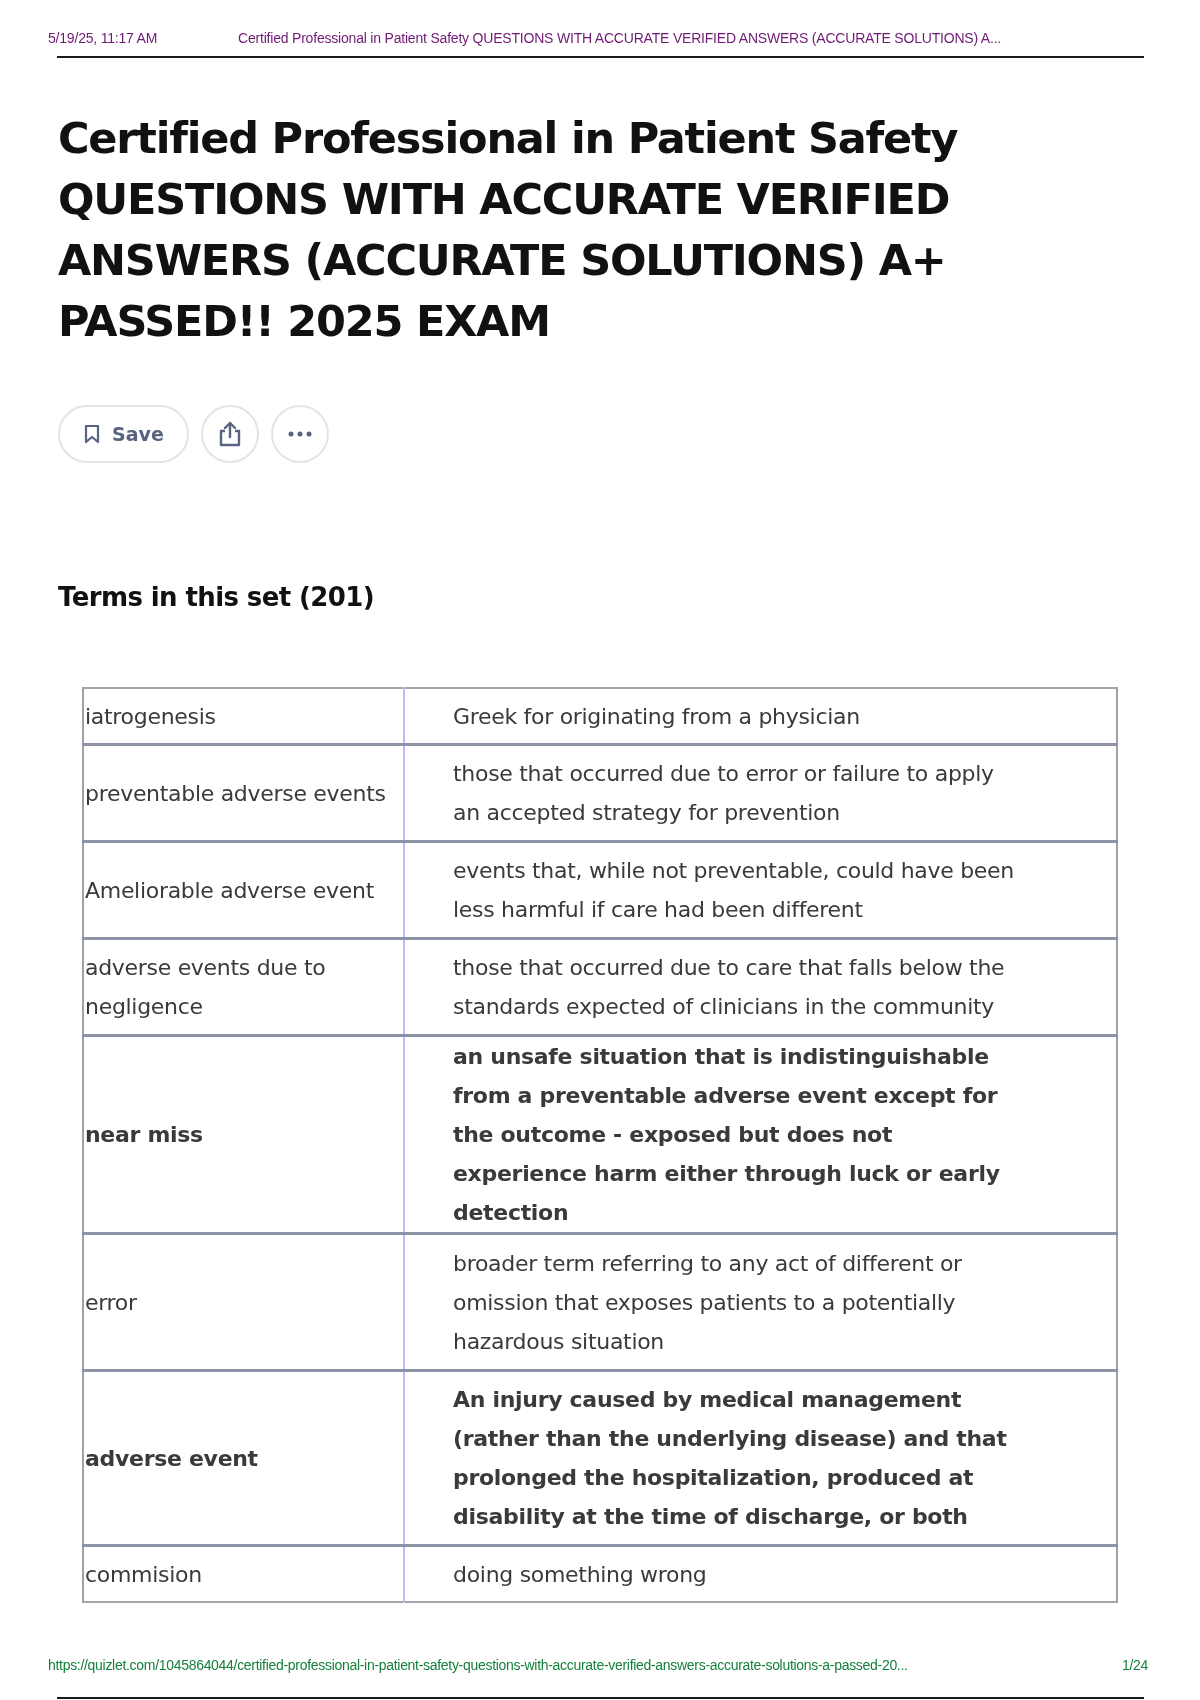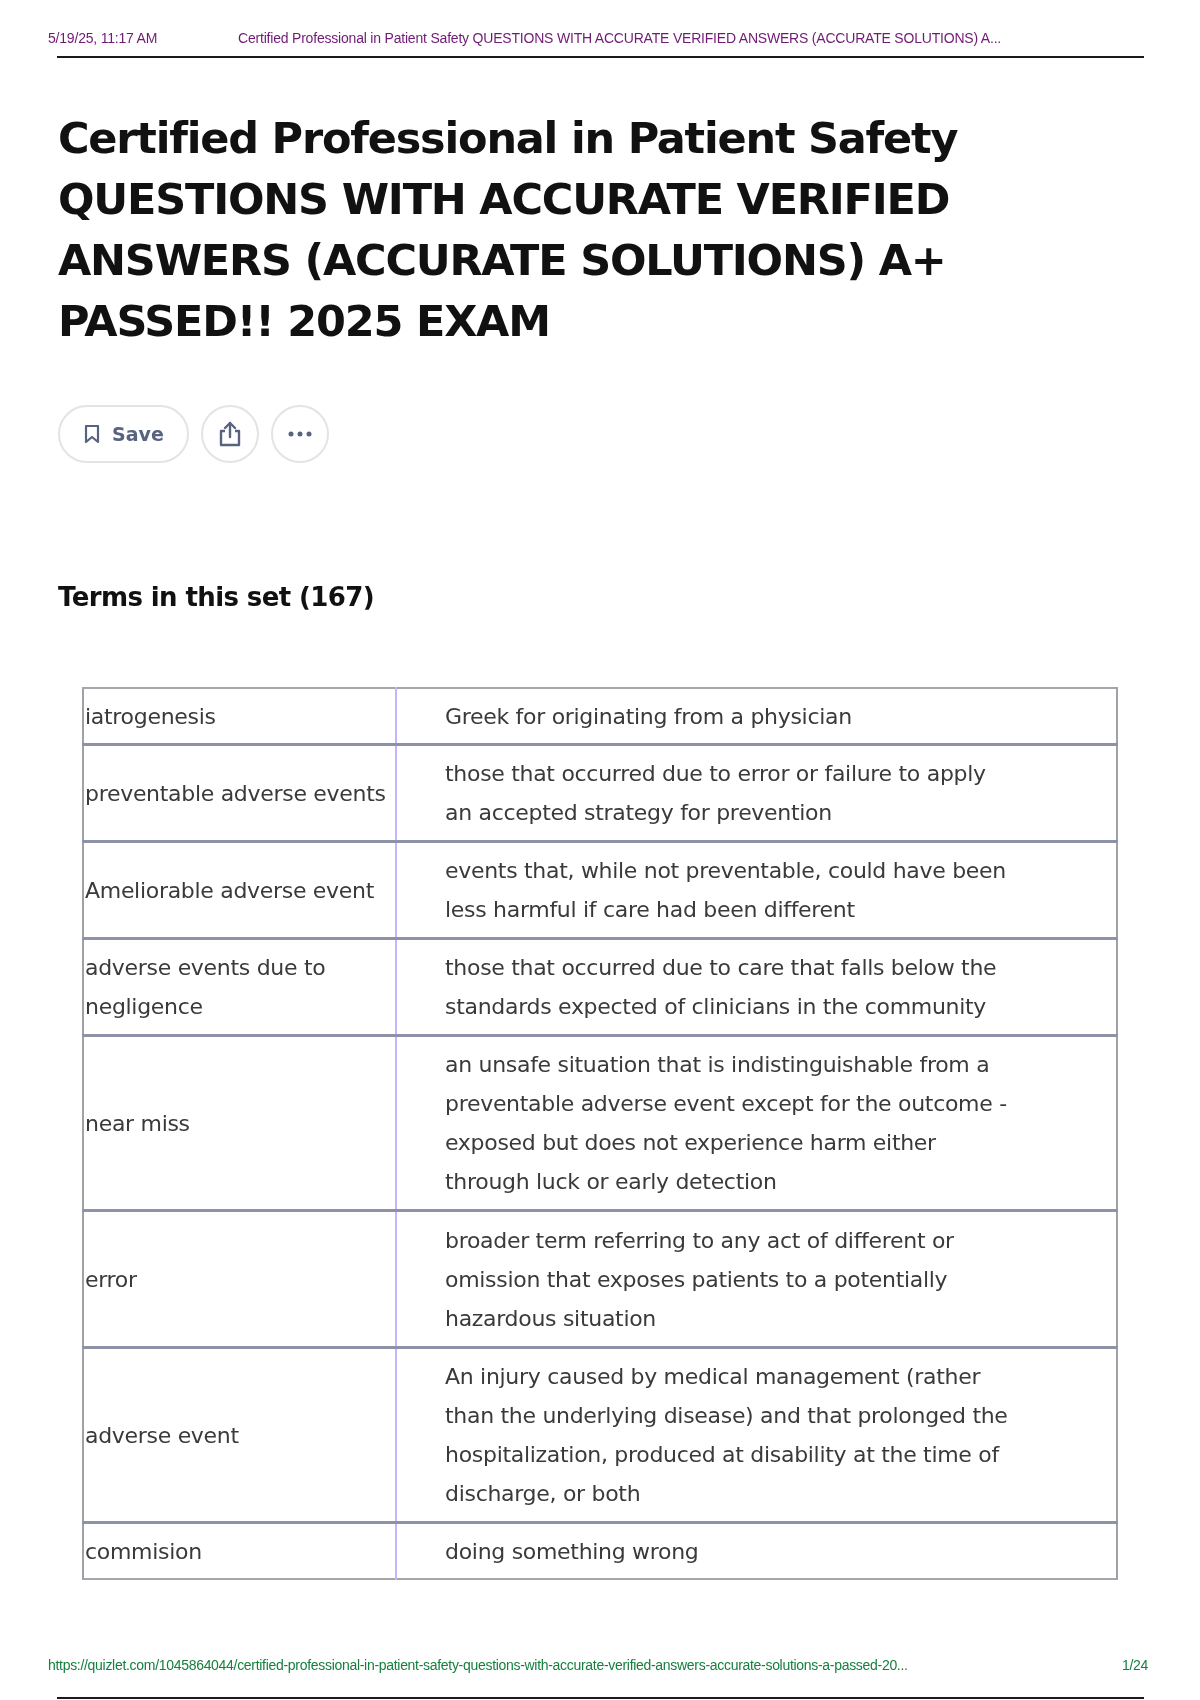--- a/index.html
+++ b/index.html
@@ -134,30 +134,30 @@
       color: #3a3a3a;
       letter-spacing: -0.3px;
       padding: 0;
     }
     .terms-table tr + tr td {
       border-top: 3px solid #8e92a7;
     }
     .terms-table td.term {
       width: 310px;
       padding-left: 1px;
-      padding-right: 0;
+      padding-right: 8px;
     }
     .terms-table td.definition {
       padding-left: 48px;
       padding-right: 100px;
       border-left: 2px solid #c4b5fd;
     }
     .terms-table tr.row-h1 td { height: 54px; }
     .terms-table tr.row-h2 td { height: 94px; }
-    .terms-table tr.row-h4 td { height: 172px; }
+    .terms-table tr.row-h4 td { height: 172px; font-weight: bold; }
     .terms-table tr.row-h3 td { height: 134px; }
     
     .print-footer {
       position: absolute;
       left: 48px;
       top: 1657px;
       width: 1112px;
       font-size: 14px;
       color: #15803d;
       display: flex;
@@ -217,21 +217,21 @@
     <span class="icon">
       <svg width="26" height="8" viewBox="0 0 26 8">
         <circle cx="4" cy="4" r="2.5" fill="#586380"></circle>
         <circle cx="13" cy="4" r="2.5" fill="#586380"></circle>
         <circle cx="22" cy="4" r="2.5" fill="#586380"></circle>
       </svg>
     </span>
   </div>
 </div>
 
-<h2 class="section-heading">Terms in this set (167)</h2>
+<h2 class="section-heading">Terms in this set (201)</h2>
 
 <table class="terms-table">
   <tbody>
     <tr class="row-h1">
       <td class="term">iatrogenesis</td>
       <td class="definition">Greek for originating from a physician</td>
     </tr>
     <tr class="row-h2">
       <td class="term">preventable adverse events</td>
       <td class="definition">those that occurred due to error or failure to apply an accepted strategy for prevention</td>

